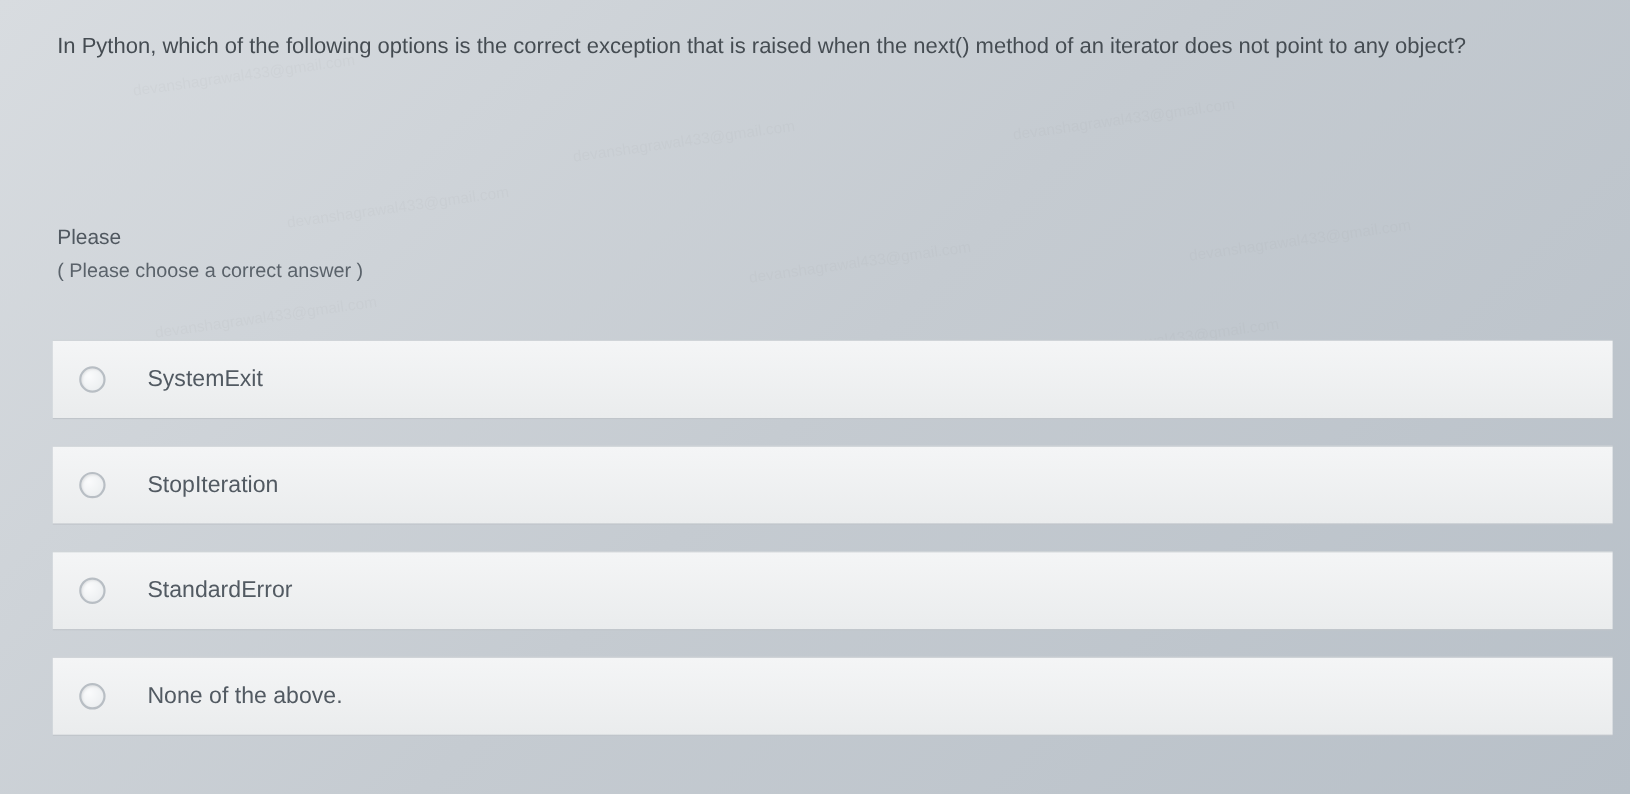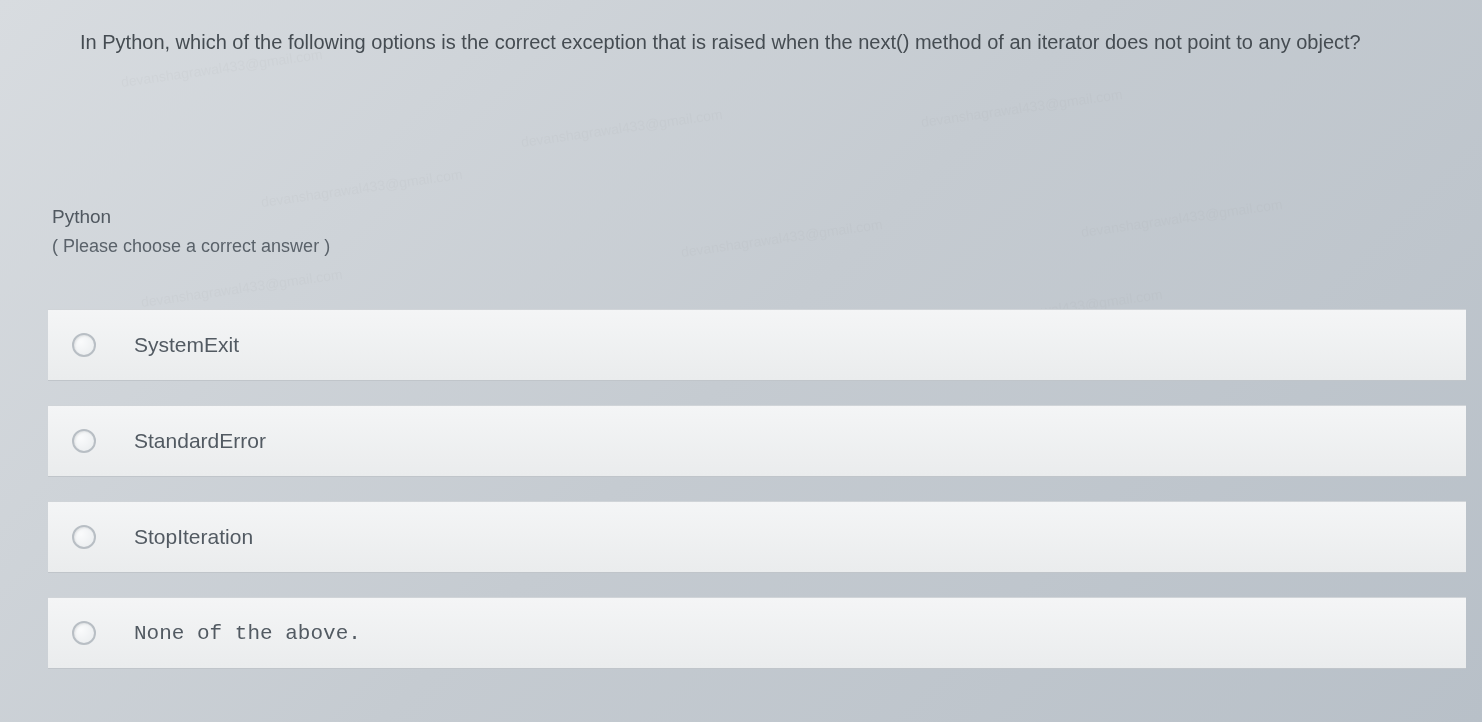--- a/index.html
+++ b/index.html
@@ -10,21 +10,21 @@
     body {
       font-family: "Segoe UI", Tahoma, Geneva, Verdana, sans-serif;
       background: linear-gradient(135deg, #d8dce0 0%, #c5cbd1 50%, #b8c0c8 100%);
       width: 1482px;
       height: 722px;
       overflow: hidden;
       position: relative;
       color: #3a4248;
     }
     .question-container {
-      padding: 28px 40px 0 80px;
+      padding: 28px 40px 0 52px;
     }
     .question-text {
       font-size: 20px;
       color: #454c52;
       font-weight: 400;
       line-height: 1.4;
     }
     .answer-section {
       margin-top: 150px;
       padding: 0 40px 0 52px;
@@ -50,21 +50,20 @@
       align-items: center;
       background: linear-gradient(180deg, #f4f5f6 0%, #eaeced 100%);
       border-top: 1px solid #d0d4d8;
       border-bottom: 1px solid #c0c5ca;
       padding: 22px 0 22px 24px;
       margin-bottom: 24px;
       min-height: 72px;
     }
     .option-row:last-child {
       margin-bottom: 0;
-      font-family: Liberation Mono, monospace;
     }
     .radio-circle {
       width: 24px;
       height: 24px;
       border: 2px solid #b8bec4;
       border-radius: 50%;
       background: radial-gradient(circle at 35% 35%, #fafbfc 0%, #e8ebed 100%);
       margin-right: 38px;
       flex-shrink: 0;
       box-shadow: inset 1px 1px 2px rgba(0,0,0,0.08);
@@ -112,39 +111,39 @@
   <span class="watermark-text" style="top:300px; left:960px;">devanshagrawal433@gmail.com</span>
 </div>
 
 <div class="content-layer">
 
   <div class="question-container">
     <div class="question-text">In Python, which of the following options is the correct exception that is raised when the next() method of an iterator does not point to any object?</div>
   </div>
 
   <div class="answer-section">
-    <div class="answer-heading">Python</div>
+    <div class="answer-heading">Please</div>
     <div class="answer-instruction">( Please choose a correct answer )</div>
   </div>
 
   <div class="options-wrapper">
 
     <div class="option-row">
       <div class="radio-circle"></div>
       <div class="option-label">SystemExit</div>
     </div>
 
     <div class="option-row">
       <div class="radio-circle"></div>
-      <div class="option-label">StandardError</div>
+      <div class="option-label">StopIteration</div>
     </div>
 
     <div class="option-row">
       <div class="radio-circle"></div>
-      <div class="option-label">StopIteration</div>
+      <div class="option-label">StandardError</div>
     </div>
 
     <div class="option-row">
       <div class="radio-circle"></div>
       <div class="option-label">None of the above.</div>
     </div>
 
   </div>
 
 </div>

